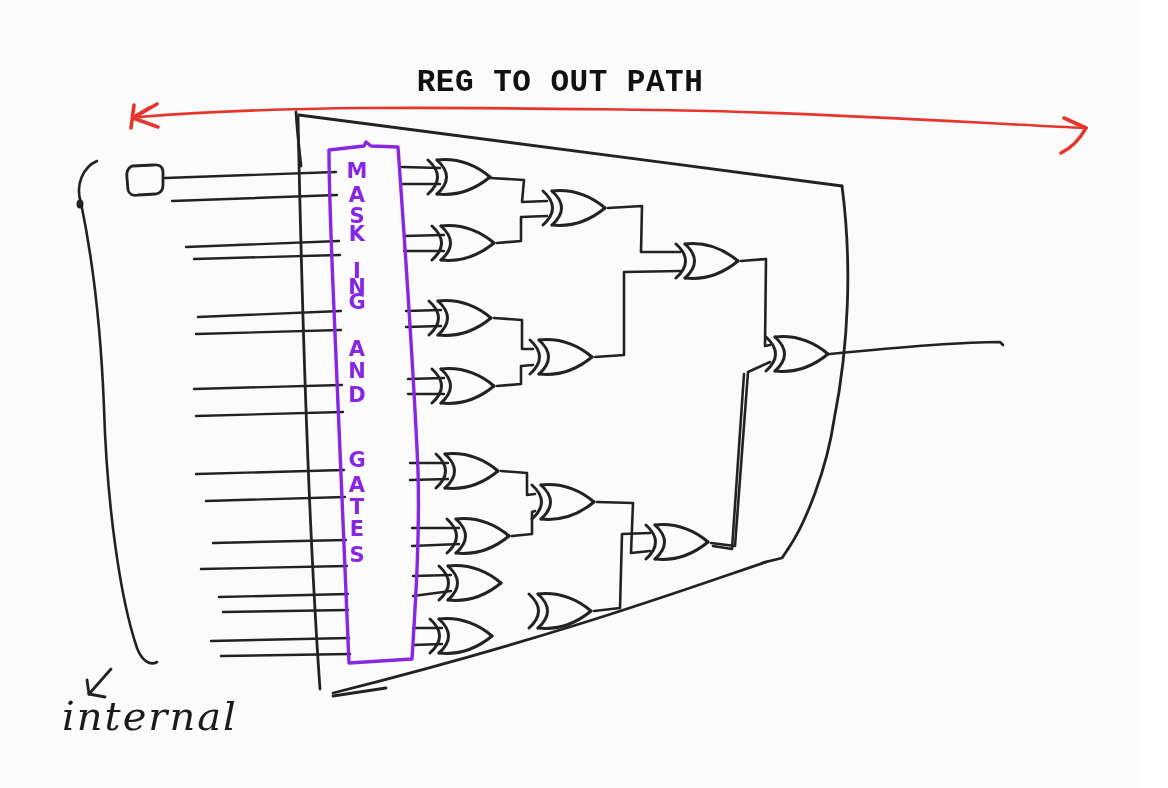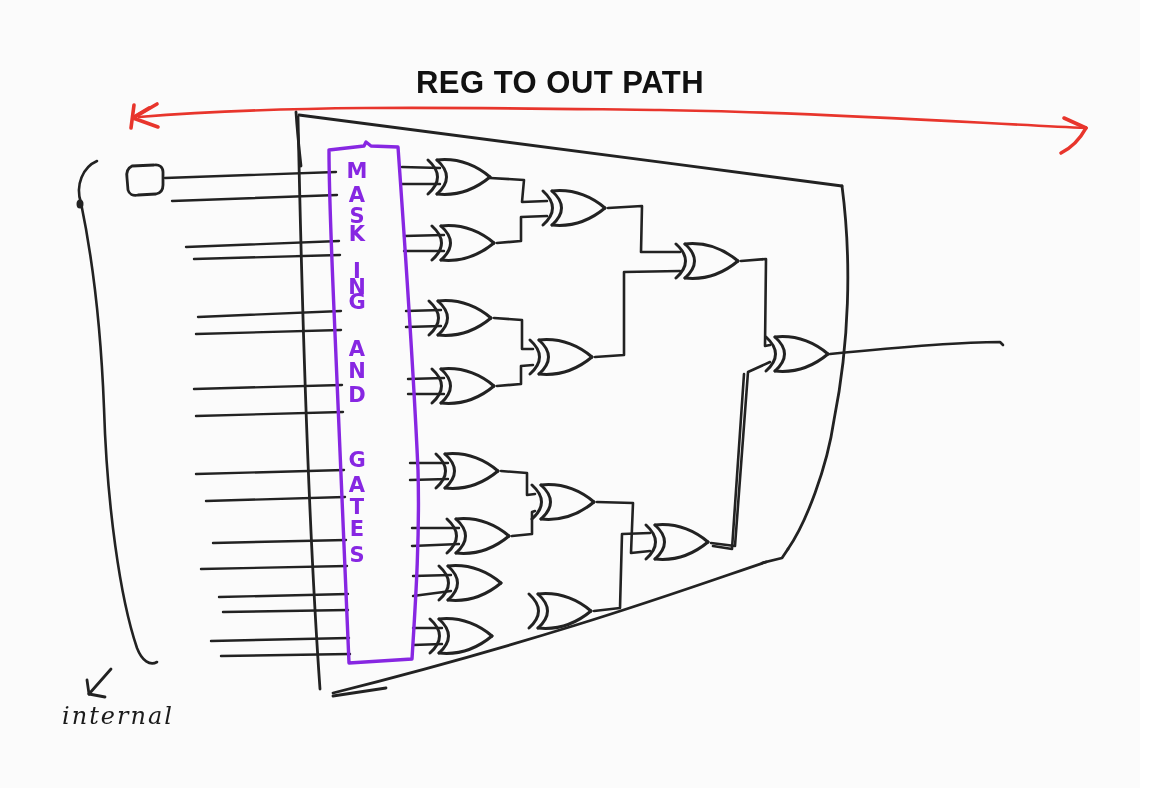--- a/index.html
+++ b/index.html
@@ -1,25 +1,25 @@
 <!DOCTYPE html>
 <html><head>
 <meta charset="utf-8">
 <style>
   html,body{margin:0;padding:0;background:#ffffff;}
   body{width:1168px;height:788px;overflow:hidden;position:relative;
        font-family:"Liberation Sans",sans-serif;}
   .stage{position:absolute;left:0;top:0;width:1140px;height:788px;background:#fbfbfb;}
   .edge-strip{position:absolute;left:1140px;top:0;width:28px;height:788px;background:#ffffff;}
   .page-title{position:absolute;left:0;top:44px;width:1120px;text-align:center;
-      font-family:Liberation Sans, sans-serif;font-weight:bold;font-size:31px;
+      font-family:Liberation Mono, monospace;font-weight:bold;font-size:31px;
       letter-spacing:.5px;color:#111;}
   svg.sketch{position:absolute;left:0;top:0;width:1168px;height:788px;}
   .caption{position:absolute;left:62px;top:698px;color:#1b1b1b;
-      font-family:"DejaVu Serif",serif;font-style:italic;font-size:24px;
+      font-family:"DejaVu Serif",serif;font-style:italic;font-size:40px;
       letter-spacing:2px;line-height:37px;word-spacing:12px;}
   .masking-letter{font-family:"DejaVu Sans",sans-serif;font-weight:bold;font-size:21px;}
 </style>
 </head>
 <body>
 
 <div class="stage">
   <h1 class="page-title">REG TO OUT PATH</h1>
   <svg class="sketch" id="sketch" viewBox="0 0 1168 788" xmlns="http://www.w3.org/2000/svg">
       <path d="M299 115 C460 136 660 162 842 186" fill="none" stroke="#222222" stroke-width="2.8" stroke-linecap="round" stroke-linejoin="round"></path>

